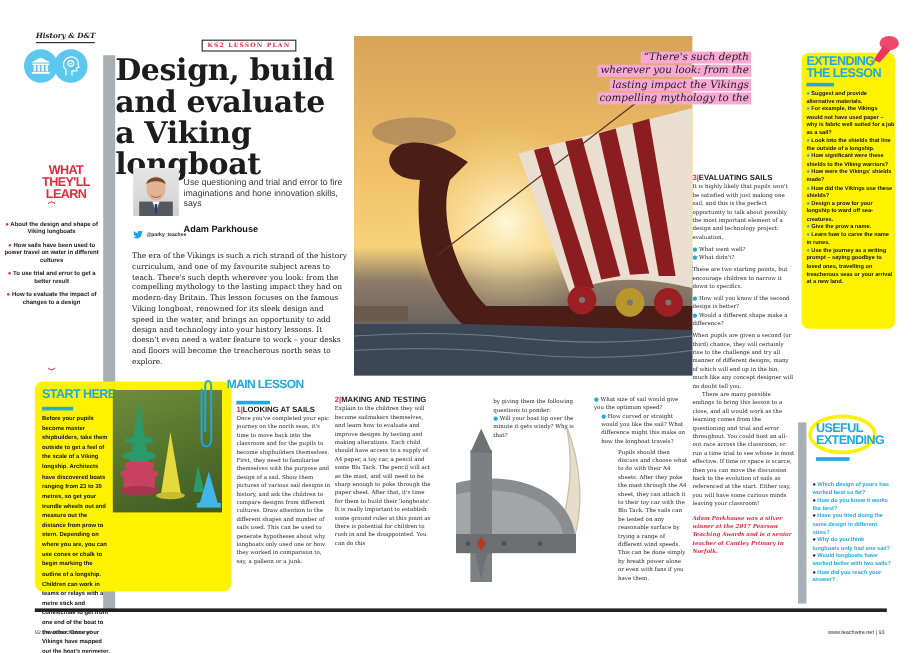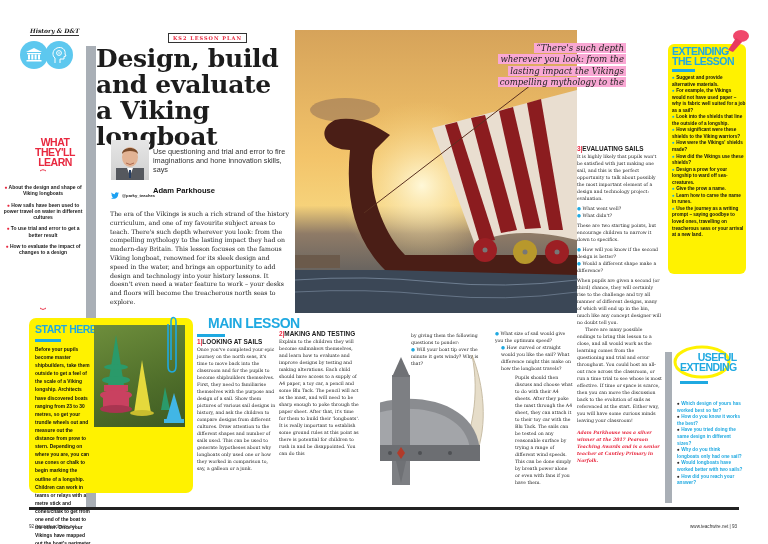--- a/index.html
+++ b/index.html
@@ -37,37 +37,37 @@
   .quote span { background: #f9a8d4; padding: 0 2px; }
 
   
   .start-box { left: 29px; top: 318px; width: 164px; height: 175px; background: #fff200; border-radius: 7px; }
   .start-title { left: 35px; top: 323px; color: #1fa9e1; font-size: 10.5px; }
   .blue-rule { height: 3px; background: #1fa9e1; }
   .start-text { left: 35px; top: 346px; width: 160px; font-size: 4.9px; line-height: 8.1px; font-weight: bold; color: #111; }
   .cones-photo { left: 94px; top: 325px; width: 91px; height: 102px; background: linear-gradient(160deg, #6e8e3c, #4f6e2a 60%, #3e5a22); overflow: hidden; }
 
   
-  .main-title { left: 208px; top: 315px; color: #1fa9e1; font-size: 14px; }
+  .main-title { left: 189px; top: 315px; color: #1fa9e1; font-size: 10px; }
   .sec-head { font-family: "Liberation Sans", sans-serif; font-weight: bold; font-size: 6.4px; line-height: 7.5px; color: #1c1c1c; }
   .num { color: #e8283f; }
   .col-text { font-size: 4.6px; line-height: 7px; color: #222; }
   .bottom-rule { left: 29px; top: 507px; width: 710px; height: 3px; background: #222; }
   .folio { font-size: 4.6px; top: 524px; color: #333; }
 
   
   .helmet { left: 380px; top: 345px; width: 115px; height: 150px; }
 
   
   .ext-box { left: 668px; top: 44px; width: 78px; height: 230px; background: #fff200; border-radius: 6px; }
   .ext-title { left: 672px; top: 46px; color: #1fa9e1; font-size: 10.5px; line-height: 10px; }
   .ext-text { left: 672px; top: 75px; width: 74px; font-size: 4.7px; line-height: 6.55px; font-weight: bold; color: #111; }
 
   .gray-bar-right { left: 665px; top: 352px; width: 7px; height: 151px; background: #a9afb6; }
-  .useful-title { left: 680px; top: 352px; color: #1fa9e1; font-size: 10.5px; line-height: 10px; text-align: right; }
+  .useful-title { left: 680px; top: 352px; color: #1fa9e1; font-size: 10.5px; line-height: 10px; }
   .useful-text { left: 677px; top: 401px; width: 66px; font-size: 4.7px; line-height: 6.6px; font-weight: bold; color: #1fa9e1; }
   .useful-text .b { color: #222; }
   .bio { color: #e8283f; font-style: italic; font-weight: bold; }
 </style>
 </head>
 <body>
 
 <div class="abs subject-tag serif">History &amp; D&amp;T</div>
 
 <div class="abs" style="left:20px;top:41px;display:flex;">

